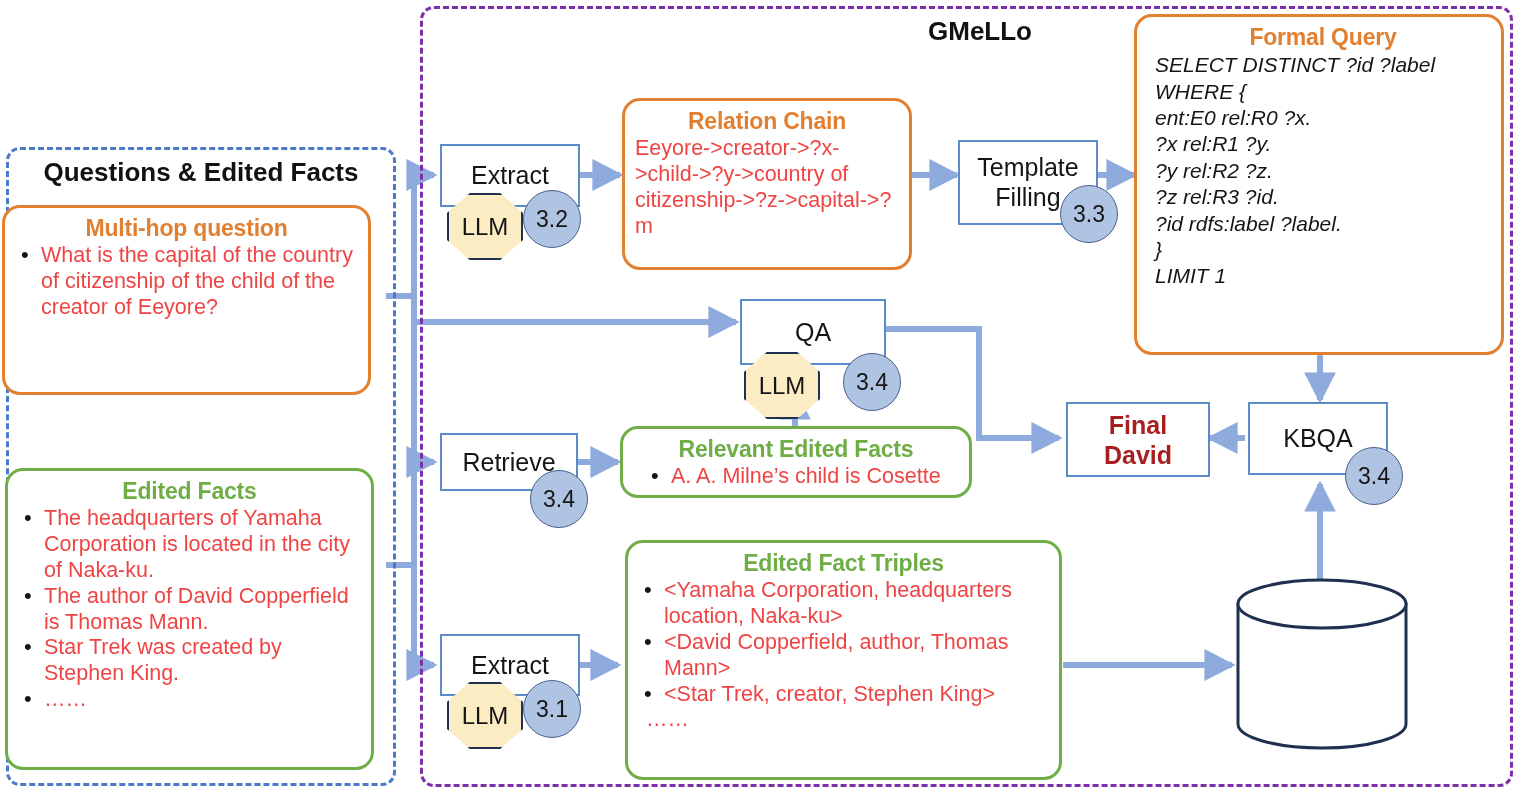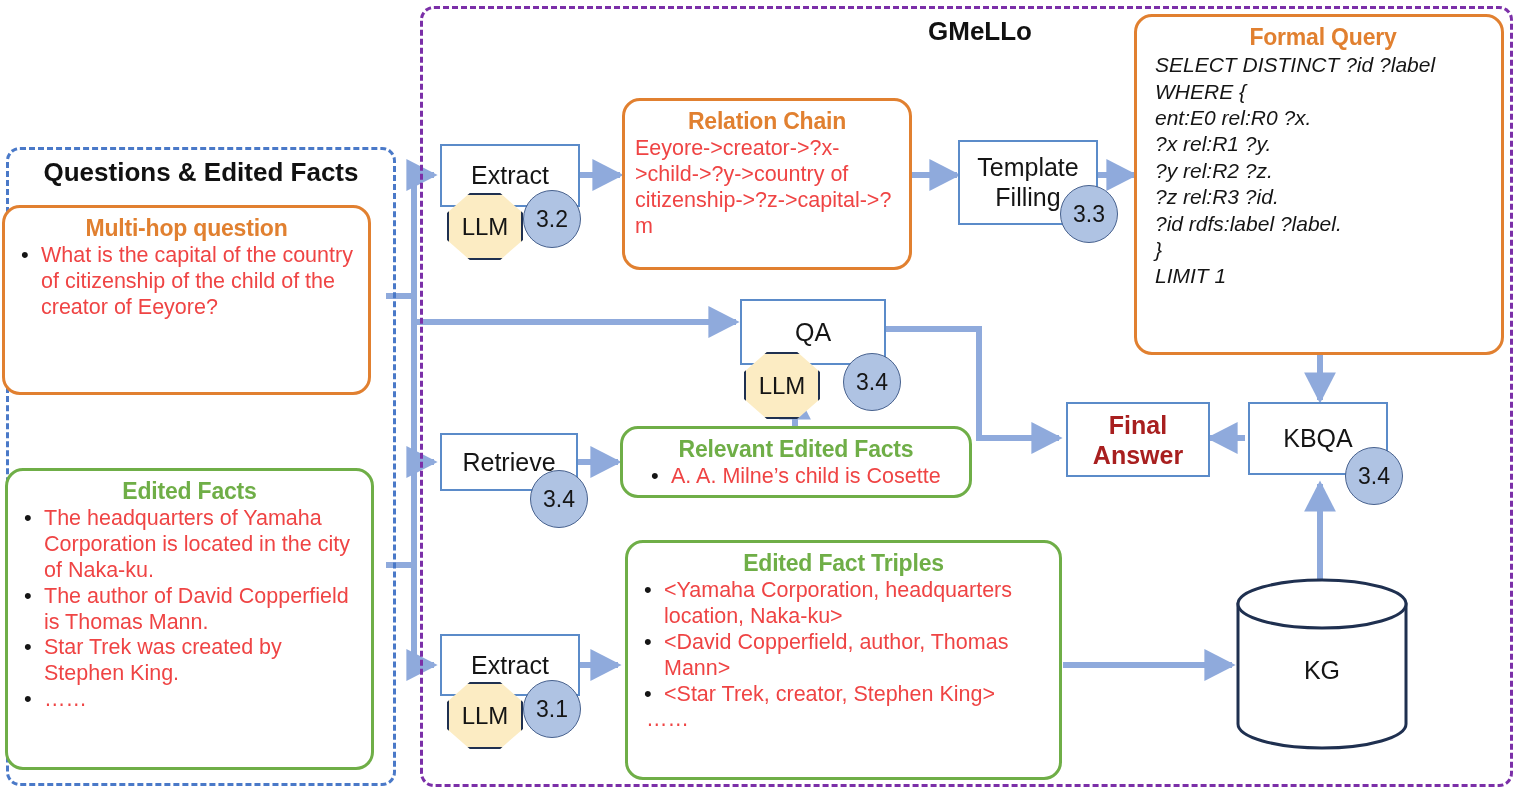--- a/index.html
+++ b/index.html
@@ -187,37 +187,36 @@
   <div class="node card green" style="left:620px;top:426px;width:352px;height:72px;">
     <div class="card-title t-green">Relevant Edited Facts</div>
     <ul class="bul body-text" style="padding-left:12px;">
       <li>A. A. Milne’s child is Cosette</li>
     </ul>
   </div>
 
   <div class="node fa" style="left:1066px;top:402px;width:144px;height:75px;">
     <span>
       <span>Final</span><br>
-      <span>Answer</span>
+      <span>David</span>
     </span>
   </div>
 
   <div class="node pbox" style="left:1248px;top:402px;width:140px;height:73px;">
     <span>KBQA</span>
   </div>
   <div class="badge" style="left:1345px;top:447px;width:56px;height:56px;">
     <span>3.4</span>
   </div>
 
   <div class="cyl" style="left:1234px;top:578px;width:176px;height:172px;">
     <svg width="176" height="172" viewBox="0 0 176 172" xmlns="http://www.w3.org/2000/svg">
       <path d="M4,26 L4,146 A84,24 0 0 0 172,146 L172,26 Z" fill="#ffffff" stroke="#1F3050" stroke-width="3"></path>
       <ellipse cx="88" cy="26" rx="84" ry="24" fill="#ffffff" stroke="#1F3050" stroke-width="3"></ellipse>
     </svg>
-    <div class="label" style="top:78px;left:0;">KG</div>
   </div>
 
   <div class="node pbox" style="left:440px;top:634px;width:140px;height:62px;">
     <span>Extract</span>
   </div>
   <div class="octa" style="left:447px;top:682px;width:72px;height:63px;">
     <span>LLM</span>
   </div>
   <div class="badge" style="left:523px;top:680px;width:56px;height:56px;">
     <span>3.1</span>

